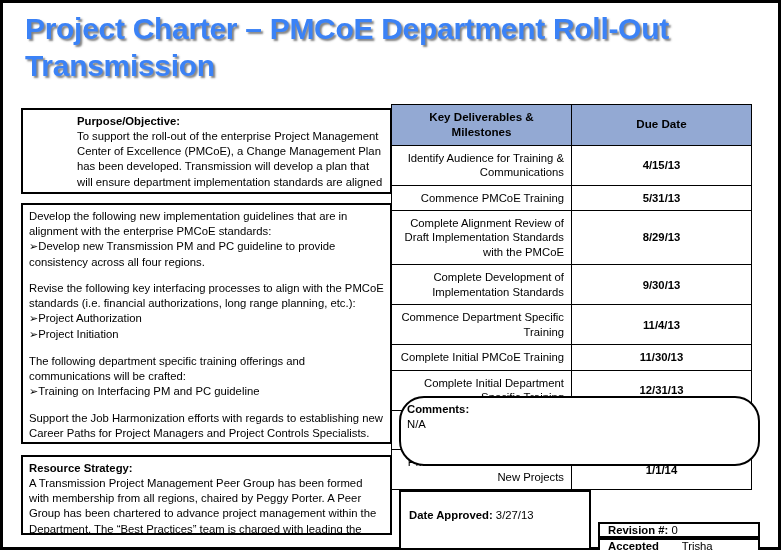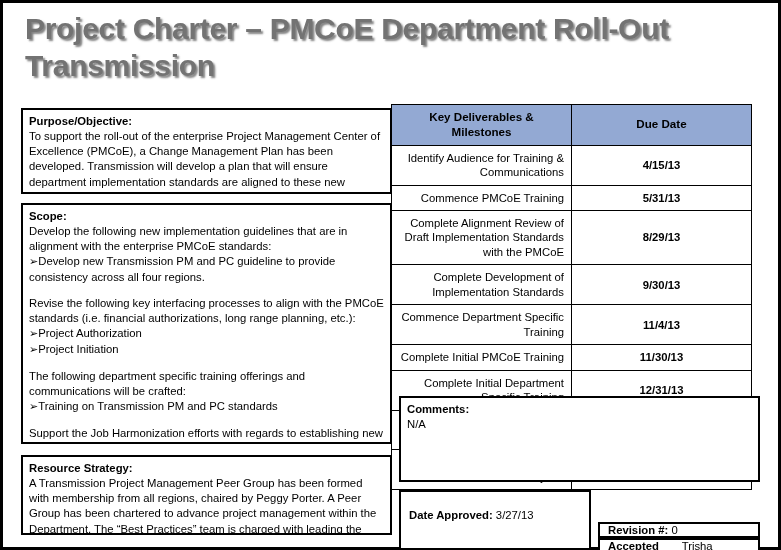--- a/index.html
+++ b/index.html
@@ -28,21 +28,21 @@
   
   #title {
     position: absolute;
     left: 22px;
     top: 8px;
     width: 700px;
     font-size: 30px;
     font-weight: bold;
     line-height: 1.22;
     letter-spacing: -0.3px;
-    color: #737373;
+    color: #3b82f6;
     text-shadow: 2px 2px 2px rgba(90,90,90,0.75);
     font-stretch: condensed;
   }
 
   
   .box {
     position: absolute;
     box-sizing: border-box;
     border: 2px solid #000000;
     background: #ffffff;
@@ -65,21 +65,21 @@
     text-indent: 0;
     padding-left: 0;
   }
   .bullet .arrow {
     font-family: "DejaVu Sans", sans-serif;
     font-size: 11px;
   }
   .spacer { display: block; height: 11px; }
 
   
-  #box-purpose  { left: 18px; top: 105px; width: 371px; height: 86px; }
+  #box-purpose  { left: 18px; top: 105px; width: 371px; height: 86px; padding-left: 48px; }
   #box-scope    { left: 18px; top: 200px; width: 371px; height: 241px; }
   #box-resource { left: 18px; top: 452px; width: 371px; height: 80px; }
 
   
   #deliverables {
     position: absolute;
     left: 388px;
     top: 101px;
     width: 361px;
     border-collapse: collapse;
@@ -105,21 +105,21 @@
     text-align: right;
   }
   #deliverables tbody td.date {
     font-weight: bold;
     text-align: center;
     width: 88px;
   }
   #deliverables tbody tr { height: 24px; }
 
   
-  #box-comments { left: 396px; top: 393px; width: 361px; height: 86px; }
+  #box-comments { left: 396px; top: 393px; width: 361px; height: 70px; border-radius: 25px; }
   #box-approved { left: 396px; top: 487px; width: 192px; height: 60px; }
   #box-accepted { left: 595px; top: 487px; width: 162px; height: 28px; margin-top: 48px; }
   #box-revision { left: 595px; top: 519px; width: 162px; height: 16px; }
 
   .sig-inner {
     padding: 6px 8px;
     font-size: 11.3px;
     line-height: 1.3;
   }
   .sig-line { display: block; }
@@ -143,30 +143,29 @@
 
   <div class="box" id="box-purpose">
     <div class="box-inner">
       <span class="sec-title">Purpose/Objective:</span>
       <span class="para">To support the roll-out of the enterprise Project Management Center of Excellence (PMCoE), a Change Management Plan has been developed. Transmission will develop a plan that will ensure department implementation standards are aligned to these new enterprise wide Standards and individuals receive proper training and communication.</span>
     </div>
   </div>
 
   <div class="box" id="box-scope">
     <div class="box-inner">
-      <span class="sec-title">Scope:</span>
       <span class="para">Develop the following new implementation guidelines that are in alignment with the enterprise PMCoE standards:</span>
       <span class="bullet"><span class="arrow">➢</span><span>Develop new Transmission PM and PC guideline to provide consistency across all four regions.</span></span>
       <span class="spacer"></span>
       <span class="para">Revise the following key interfacing processes to align with the PMCoE standards (i.e. financial authorizations, long range planning, etc.):</span>
       <span class="bullet"><span class="arrow">➢</span><span>Project Authorization</span></span>
       <span class="bullet"><span class="arrow">➢</span><span>Project Initiation</span></span>
       <span class="spacer"></span>
       <span class="para">The following department specific training offerings and communications will be crafted:</span>
-      <span class="bullet"><span class="arrow">➢</span><span>Training  on Transmission PM and PC standards</span></span>
+      <span class="bullet"><span class="arrow">➢</span><span>Training  on Interfacing PM and PC guideline</span></span>
       <span class="spacer"></span>
       <span class="para">Support the Job Harmonization efforts with regards to establishing new Career Paths for Project Managers and Project Controls Specialists.</span>
     </div>
   </div>
 
   <div class="box" id="box-resource">
     <div class="box-inner">
       <span class="sec-title">Resource Strategy:</span>
       <span class="para">A Transmission Project Management Peer Group has been formed with membership from all regions, chaired by Peggy Porter.  A Peer Group has been chartered to advance project management within the Department.  The “Best Practices” team is charged with leading the development of PM guidelines and integrating the new PMCOE standards into each region’s work practices.</span>
     </div>

